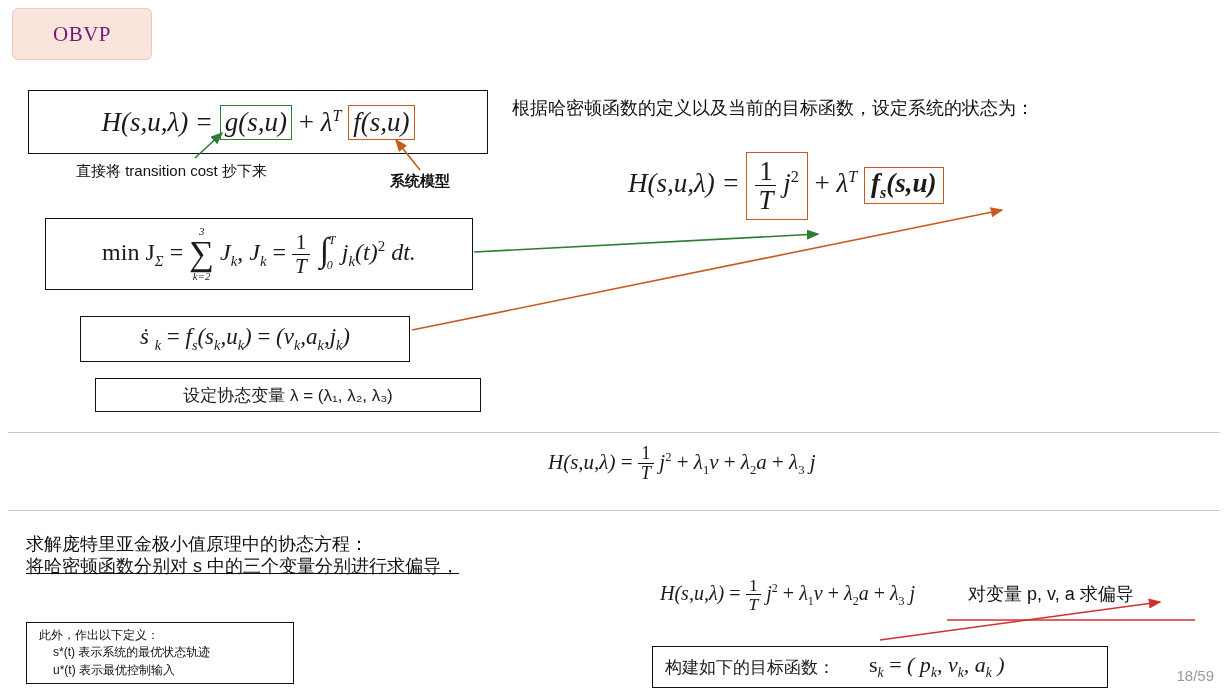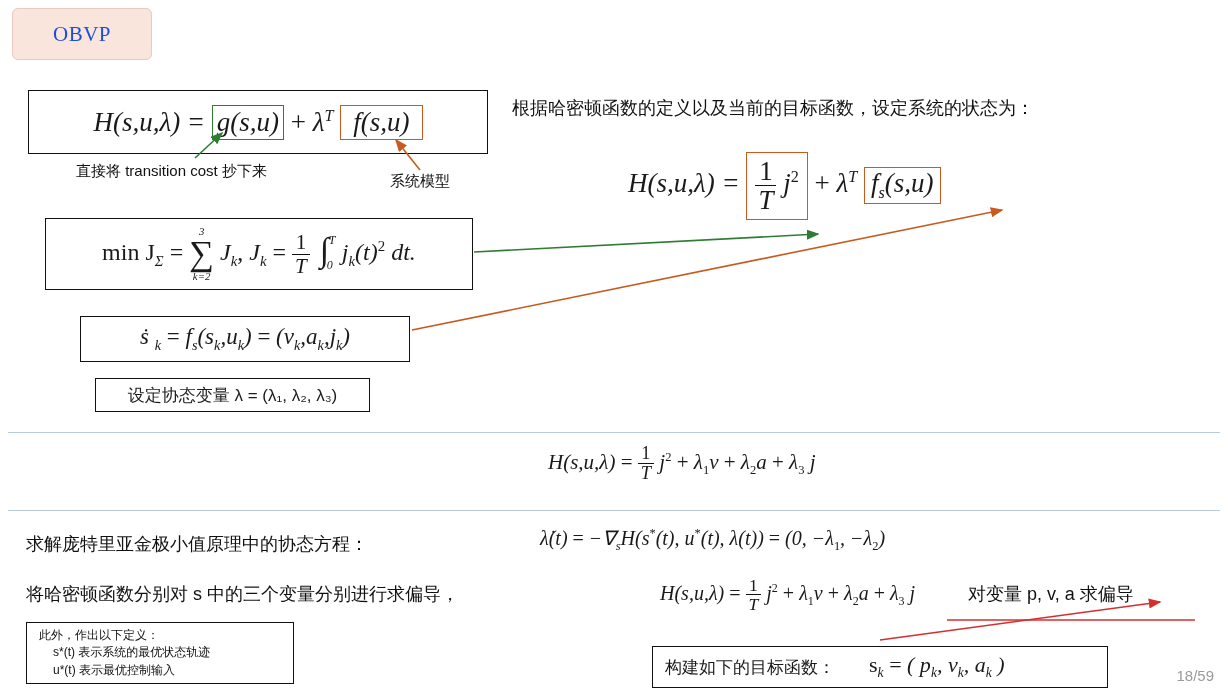--- a/index.html
+++ b/index.html
@@ -28,21 +28,21 @@
     width: 138px;
     height: 50px;
     background: #fae5dc;
     border: 1px solid #e8cbbe;
     border-radius: 6px;
     display: flex;
     align-items: center;
     justify-content: center;
     font-size: 21px;
     letter-spacing: 0.5px;
-    color: #1d4ed8;
+    color: #701a75;
   }
 
   
   .box {
     position: absolute;
     border: 1px solid #111;
     box-sizing: border-box;
     display: flex;
     align-items: center;
     justify-content: center;
@@ -61,21 +61,21 @@
 
   
   .hl-green {
     border: 1.5px solid #2e7d32;
     padding: 1px 4px;
     display: inline-block;
     box-sizing: border-box;
   }
   .hl-orange {
     border: 1.5px solid #c75b1e;
-    padding: 1px 12px;
+    padding: 1px 4px;
     display: inline-block;
     box-sizing: border-box;
   }
 
   
   .frac {
     display: inline-block;
     vertical-align: middle;
     text-align: center;
     line-height: 1.05;
@@ -182,21 +182,21 @@
       <span class="up">+</span>
       <span>λ</span><sup style="font-size:0.6em;">T</sup>
       <span class="hl-orange">f(s,u)</span>
     </span>
   </div>
 
   <div class="ann" style="left:76px; top:162px;">
     <span>直接将 transition cost 抄下来</span>
   </div>
 
-  <div class="ann" style="left:390px; top:172px;">
+  <div class="ann" style="left:390px; top:172px;font-weight:bold;">
     <span>系统模型</span>
   </div>
 
   <div class="box" style="left:45px; top:218px; width:428px; height:72px;">
     <span class="math" style="font-size:24px;">
       <span class="up">min J</span><sub style="font-size:0.62em;">Σ</sub>
       <span class="up">=</span>
       <span class="bigop">
         <span class="lim">3</span>
         <span class="sym">∑</span>
@@ -224,41 +224,41 @@
       <span style="position:relative;">
         <span>ṡ</span>
       </span><sub style="font-size:0.62em;">k</sub>
       <span class="up">=</span>
       f<sub style="font-size:0.62em;">s</sub>(s<sub style="font-size:0.62em;">k</sub>,u<sub style="font-size:0.62em;">k</sub>)
       <span class="up">=</span>
       (v<sub style="font-size:0.62em;">k</sub>,a<sub style="font-size:0.62em;">k</sub>,j<sub style="font-size:0.62em;">k</sub>)
     </span>
   </div>
 
-  <div class="box" style="left:95px; top:378px; width:275px; height:34px;">
+  <div class="box" style="left:95px; top:378px; width:386px; height:34px;">
     <span style="font-family:'Liberation Sans', sans-serif; font-size:17px;">设定协态变量 λ = (λ₁,  λ₂,  λ₃)</span>
   </div>
 
   <div class="cn" style="left:512px; top:96px;">
     <span>根据哈密顿函数的定义以及当前的目标函数，设定系统的状态为：</span>
   </div>
 
   <div class="nobox" style="left:628px; top:152px;">
     <span class="math" style="font-size:27px;">
       <span>H(s,u,λ) =</span>
       <span class="hl-orange" style="padding:4px 8px;">
         <span class="frac" style="font-size:1em;">
           <span class="num up">1</span>
           <span class="den">T</span>
         </span>
         <span>j</span><sup style="font-size:0.6em;" class="up">2</sup>
       </span>
       <span class="up">+</span>
       <span>λ</span><sup style="font-size:0.6em;">T</sup>
-      <span class="hl-orange" style="padding:0 6px;">
+      <span class="hl-orange" style="padding:0 6px;font-weight:bold;">
         <span>f</span><sub style="font-size:0.6em;">s</sub><span>(s,u)</span>
       </span>
     </span>
   </div>
 
   <svg class="overlay" viewBox="0 0 1228 694">
     <defs>
       <marker id="arrG" markerWidth="9" markerHeight="9" refX="7" refY="3.2" orient="auto">
         <path d="M0,0 L8,3.2 L0,6.4 z" fill="#2e7d32"></path>
       </marker>
@@ -293,25 +293,22 @@
     </span>
     j<sup style="font-size:0.6em;" class="up">2</sup>
     <span class="up">+</span> λ<sub style="font-size:0.6em;" class="up">1</sub>v
     <span class="up">+</span> λ<sub style="font-size:0.6em;" class="up">2</sub>a
     <span class="up">+</span> λ<sub style="font-size:0.6em;" class="up">3</sub> j
   </div>
 
   <div class="cn" style="left:26px; top:532px;">
     <span>求解庞特里亚金极小值原理中的协态方程：</span>
   </div>
-  <div class="nobox math" style="left:540px; top:526px; font-size:20px;">
-    λ̇(t) <span class="up">=</span> −∇<sub style="font-size:0.62em;">s</sub>H(s<sup style="font-size:0.62em;" class="up">*</sup>(t), u<sup style="font-size:0.62em;" class="up">*</sup>(t), λ(t)) <span class="up">=</span> (0, −λ<sub style="font-size:0.62em;" class="up">1</sub>, −λ<sub style="font-size:0.62em;" class="up">2</sub>)
-  </div>
-
-  <div class="cn" style="left:26px; top:582px;">
+
+  <div class="cn" style="left:26px; top:554px;text-decoration:underline;">
     <span>将哈密顿函数分别对 s 中的三个变量分别进行求偏导，</span>
   </div>
   <div class="nobox math" style="left:660px; top:576px; font-size:20px;">
     H(s,u,λ) <span class="up">=</span>
     <span class="frac">
       <span class="num up">1</span>
       <span class="den">T</span>
     </span>
     j<sup style="font-size:0.6em;" class="up">2</sup>
     <span class="up">+</span> λ<sub style="font-size:0.6em;" class="up">1</sub>v

